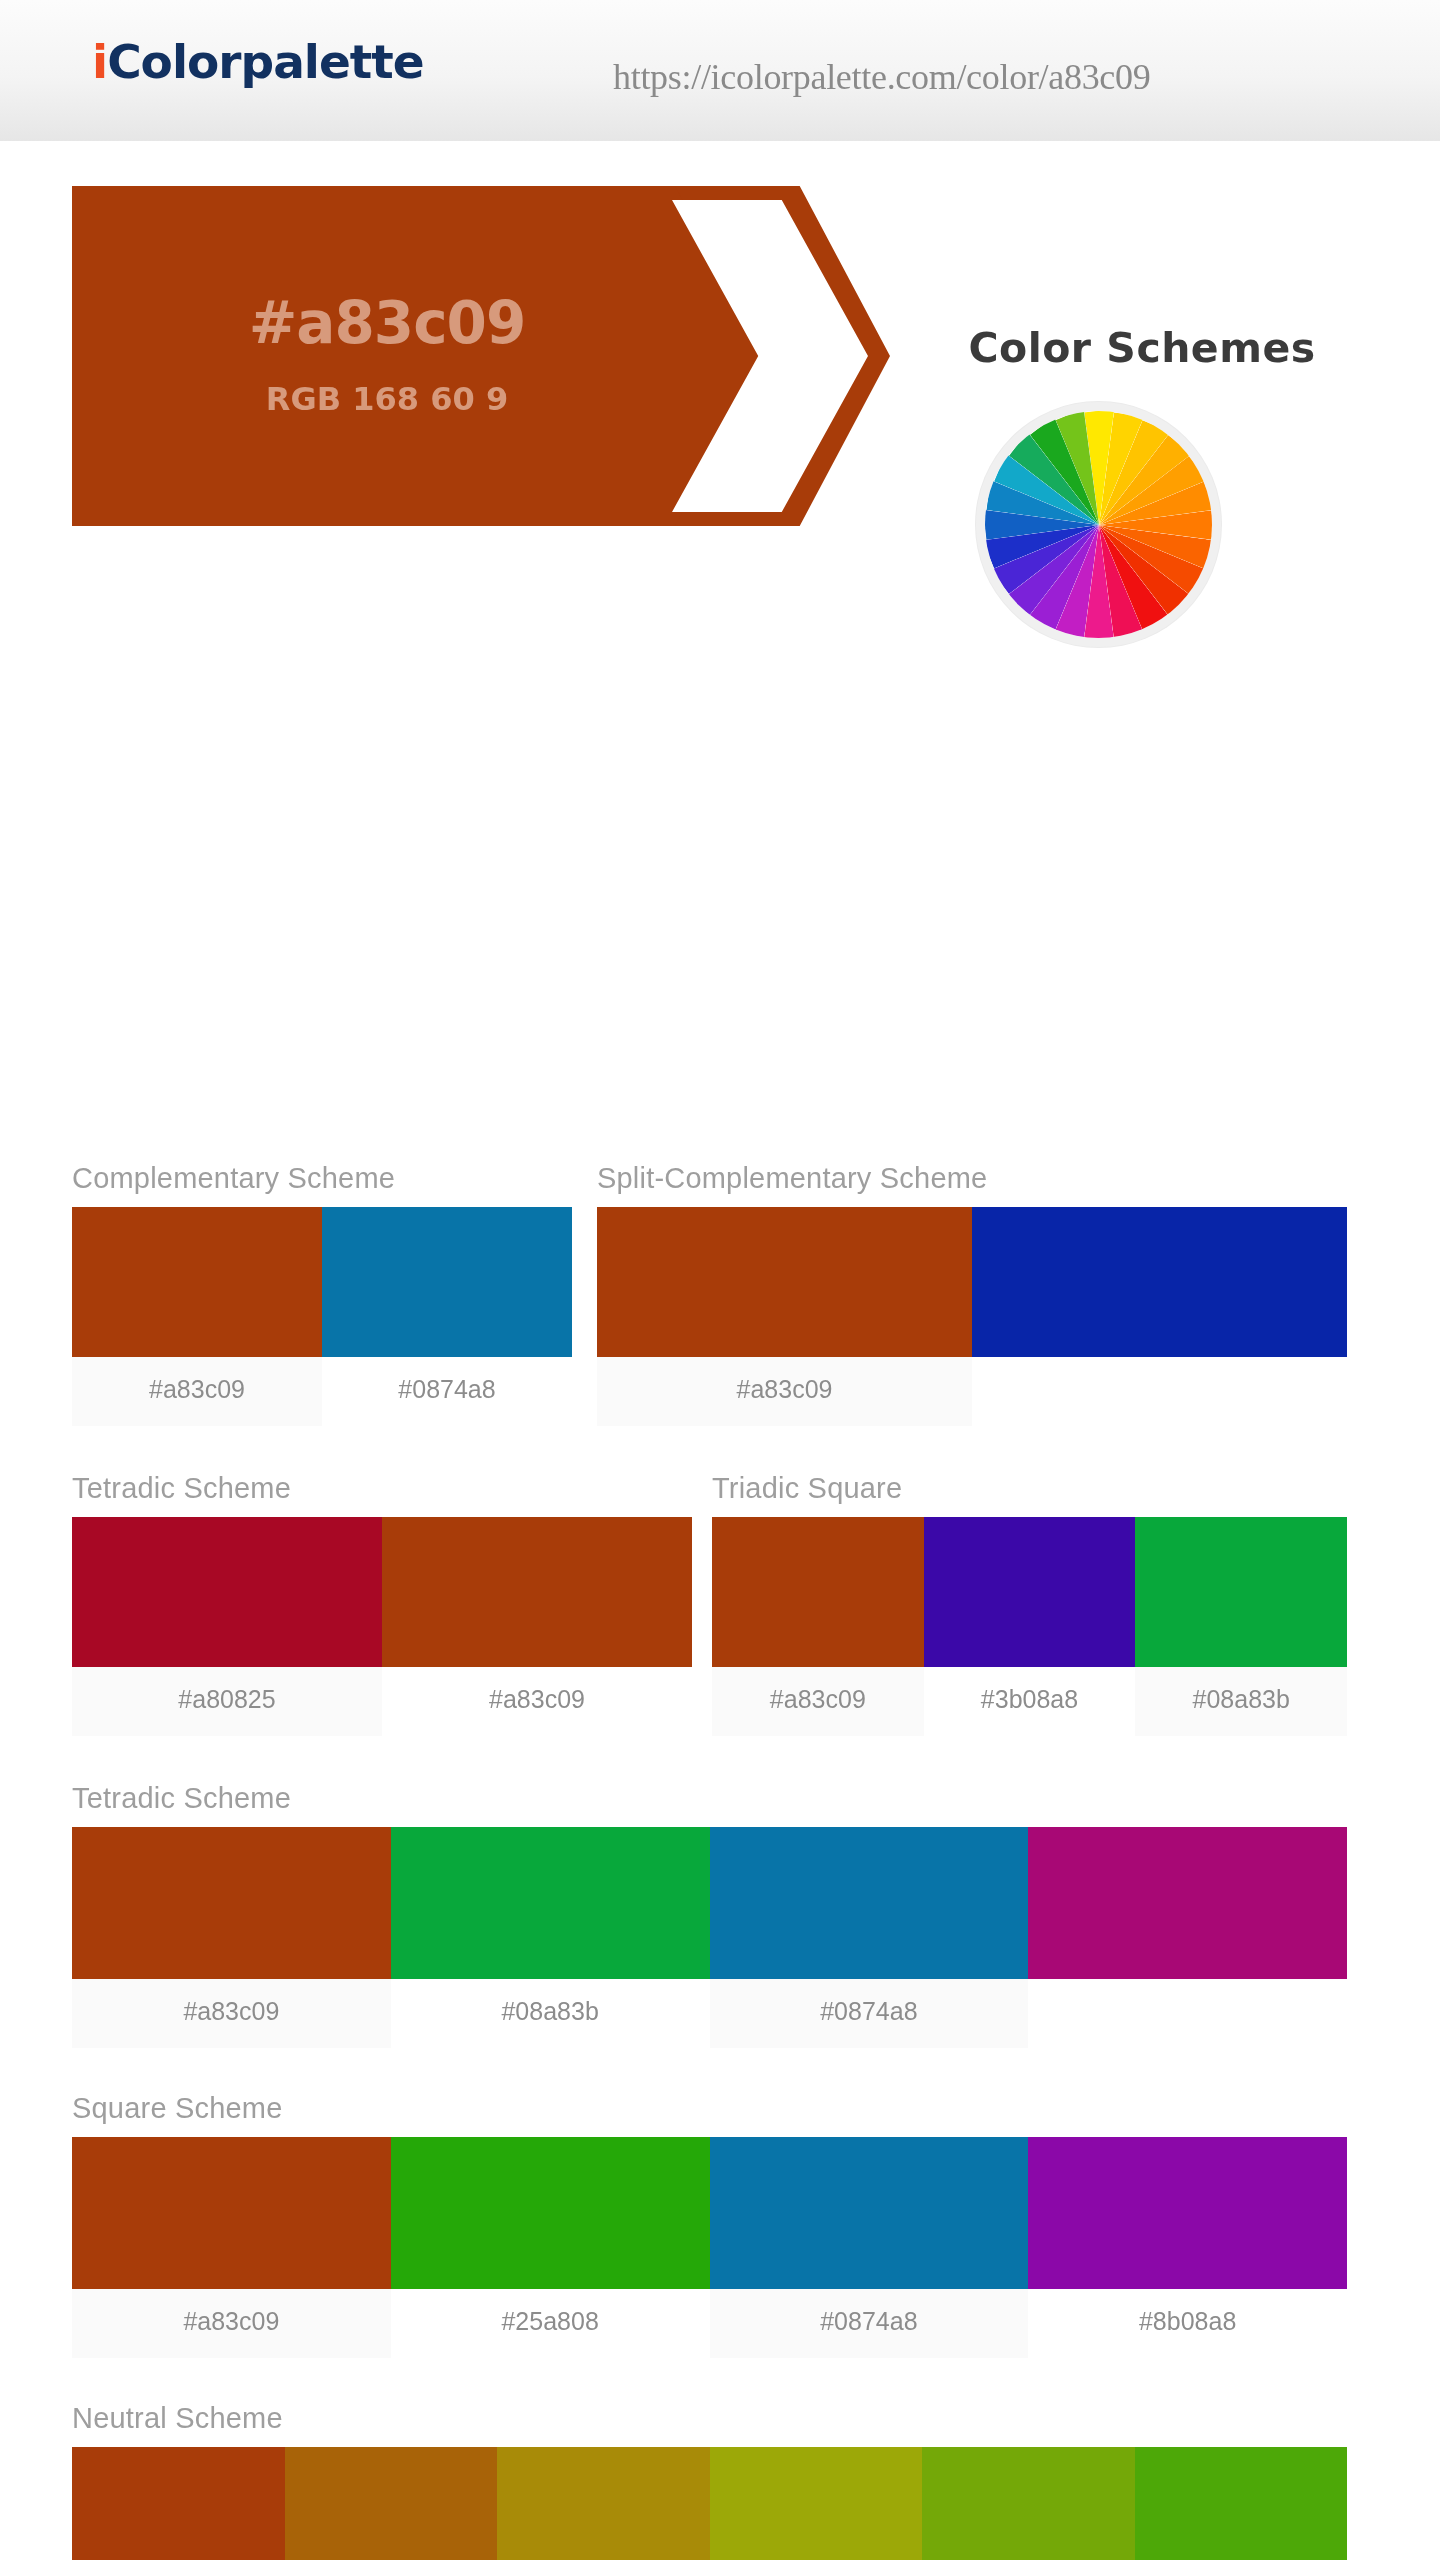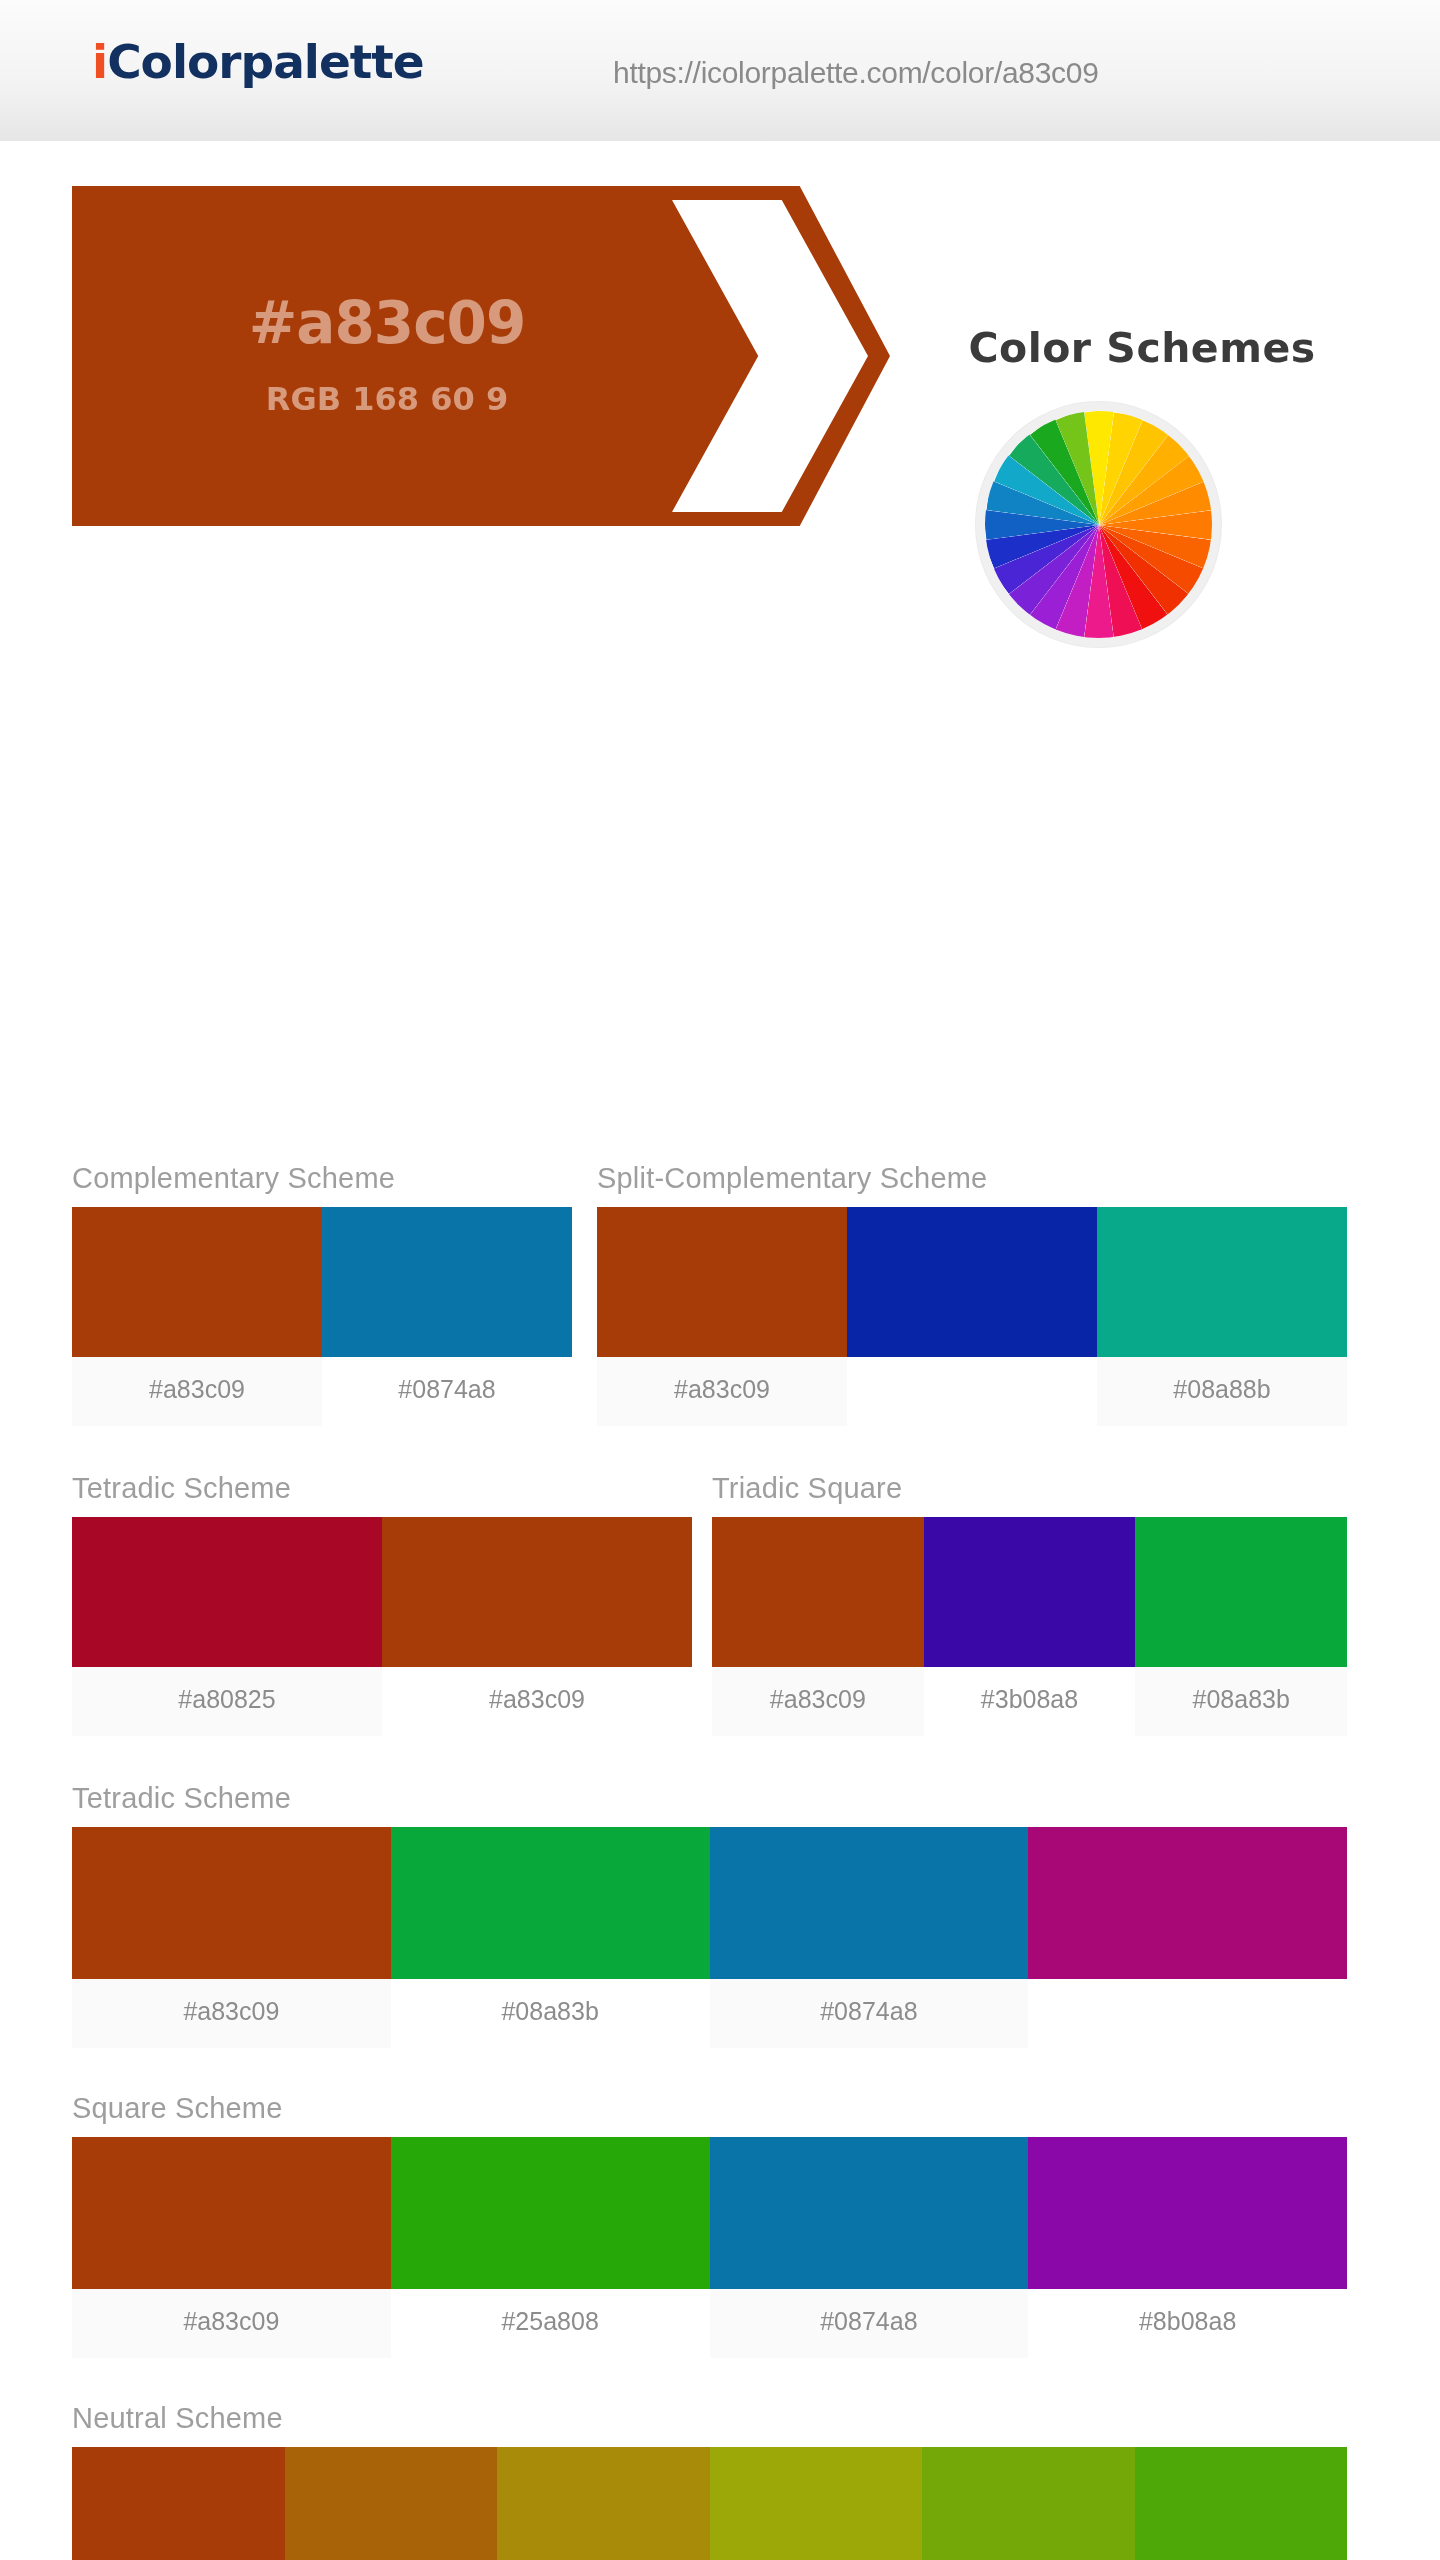--- a/index.html
+++ b/index.html
@@ -28,23 +28,23 @@
     font-weight: bold;
     letter-spacing: -1px;
     white-space: nowrap;
     font-family: "DejaVu Sans", sans-serif;
   }
   .logo .logo-i { color: #f04e23; }
   .logo .logo-rest { color: #123160; }
   .url-text {
     position: absolute;
     left: 613px; top: 56px;
-    font-size: 30px;
+    font-size: 36px;
     color: #8a8a8a;
-    font-family: Liberation Sans, sans-serif;
+    font-family: Liberation Serif, serif;
     letter-spacing: -0.3px;
     white-space: nowrap;
   }
 
   
   .hero { position: relative; height: 400px; }
 
   .hero-arrow {
     position: absolute;
     left: 72px; top: 44px;
@@ -230,24 +230,20 @@
       <div class="scheme-block" style="left: 597px; top: 620px; width: 750px;">
         <div class="scheme-label">Split-Complementary Scheme</div>
         <div class="swatch-strip">
           <div class="swatch-col">
             <div class="swatch-color" style="background: rgb(168, 60, 9); height: 150px;"></div>
             <div class="swatch-code alt ">#a83c09</div>
           </div>
           <div class="swatch-col">
             <div class="swatch-color" style="background: rgb(8, 37, 168); height: 150px;"></div>
           </div>
-          <div class="swatch-col">
-            <div class="swatch-color" style="background: rgb(8, 168, 139); height: 150px;"></div>
-            <div class="swatch-code alt ">#08a88b</div>
-          </div>
         </div>
       </div>
       <div class="scheme-block" style="left: 72px; top: 930px; width: 620px;">
         <div class="scheme-label">Tetradic Scheme</div>
         <div class="swatch-strip">
           <div class="swatch-col">
             <div class="swatch-color" style="background: rgb(168, 8, 37); height: 150px;"></div>
             <div class="swatch-code alt ">#a80825</div>
           </div>
           <div class="swatch-col">

